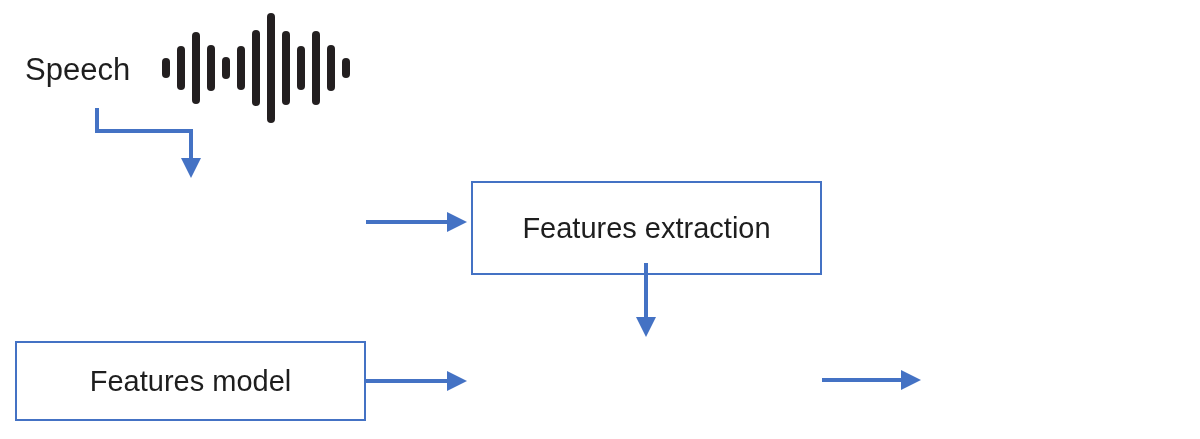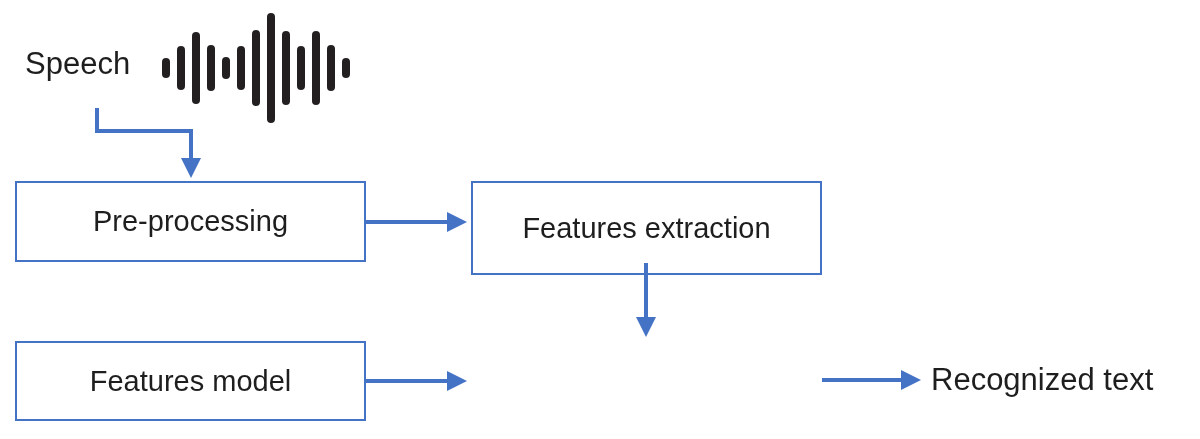--- a/index.html
+++ b/index.html
@@ -15,21 +15,21 @@
     background: #ffffff;
     overflow: hidden;
   }
   .label {
     position: absolute;
     color: #1e1e1e;
     white-space: nowrap;
   }
   #speech-label {
     left: 25px;
-    top: 44px;
+    top: 50px;
     font-size: 31px;
     line-height: 40px;
   }
   #recognized-label {
     left: 931px;
     top: 359px;
     font-size: 31px;
     line-height: 42px;
   }
   .node {
@@ -87,34 +87,30 @@
       <div class="bar" style="height: 44px;"></div>
       <div class="bar" style="height: 76px;"></div>
       <div class="bar" style="height: 110px;"></div>
       <div class="bar" style="height: 74px;"></div>
       <div class="bar" style="height: 44px;"></div>
       <div class="bar" style="height: 74px;"></div>
       <div class="bar" style="height: 46px;"></div>
       <div class="bar" style="height: 20px;"></div>
     </div>
 
-  <div class="node" id="node-pre-processing">
-    <span>Pre-processing</span>
-  </div>
 
   <div class="node" id="node-features-extraction">
     <span>Features extraction</span>
   </div>
 
   <div class="node" id="node-language-model">
     <span>Features model</span>
   </div>
 
 
-  <div class="label" id="recognized-label">Recognized text</div>
 
   <svg id="arrows" width="1200" height="439" viewBox="0 0 1200 439">
     <defs>
       <marker id="head" viewBox="0 0 10 10" refX="0" refY="5" markerWidth="5.5" markerHeight="5" orient="auto">
         <polygon points="0,0 10,5 0,10" fill="#4472C4"></polygon>
       </marker>
     </defs>
     <path d="M97,108 V131 H191 V158" fill="none" stroke="#4472C4" stroke-width="4" marker-end="url(#head)"></path>
     <path d="M366,222 H447" fill="none" stroke="#4472C4" stroke-width="4" marker-end="url(#head)"></path>
     <path d="M646,263 V317" fill="none" stroke="#4472C4" stroke-width="4" marker-end="url(#head)"></path>

